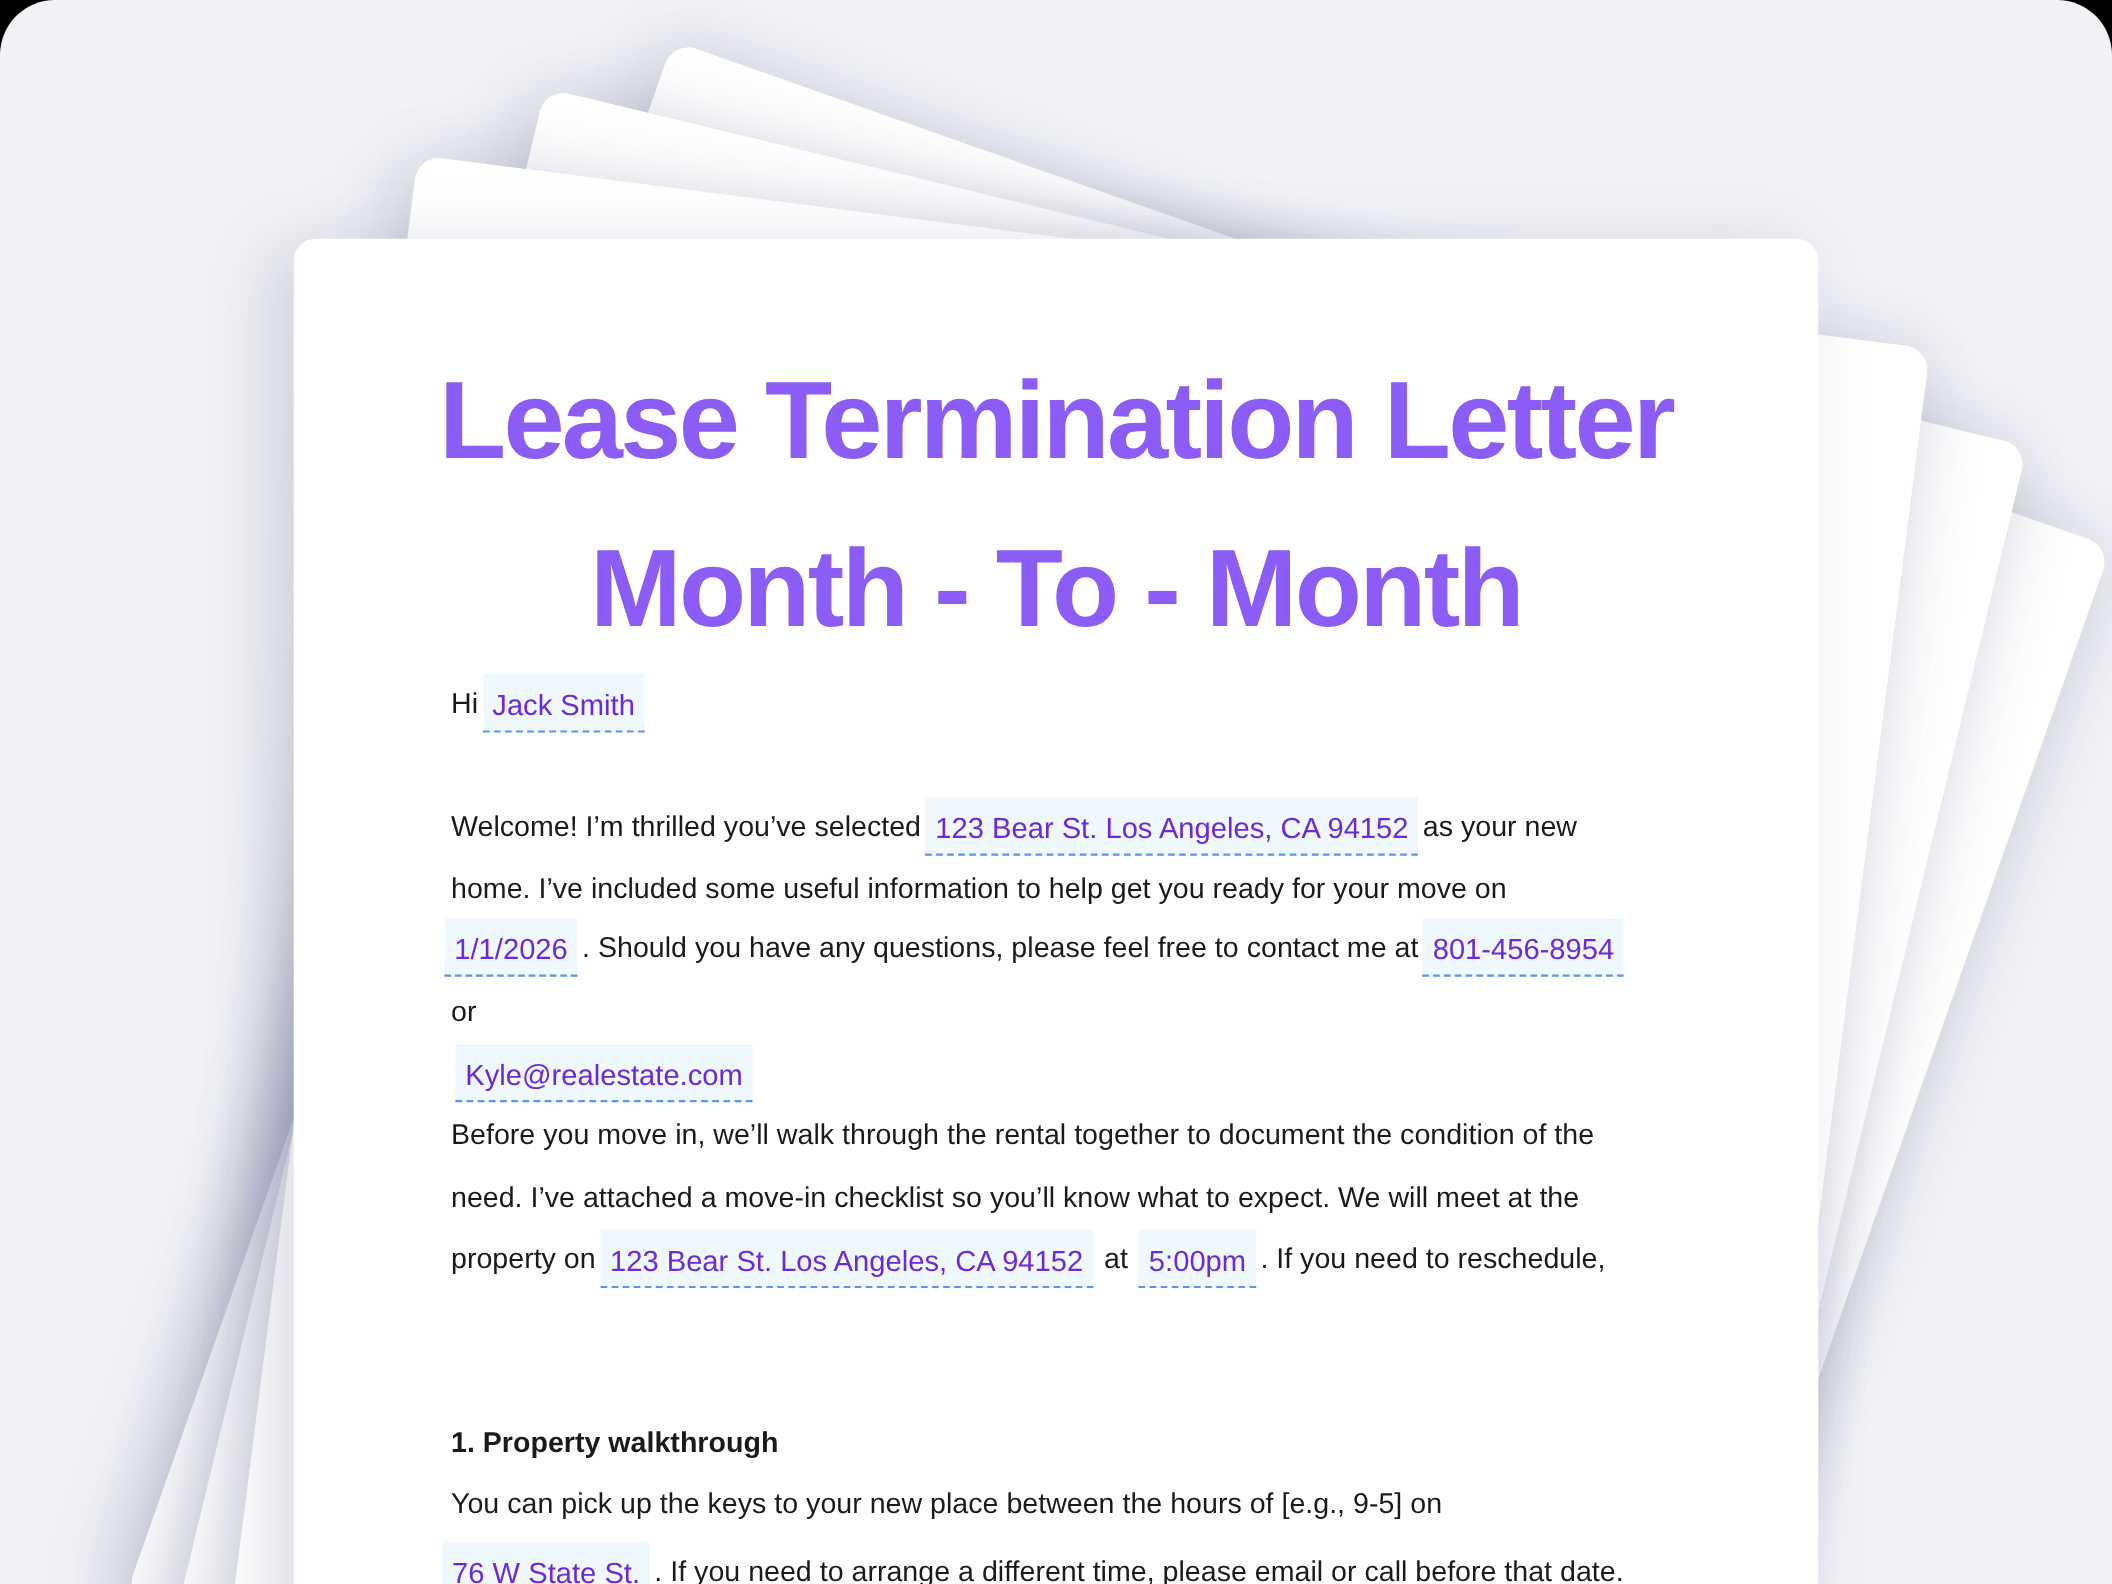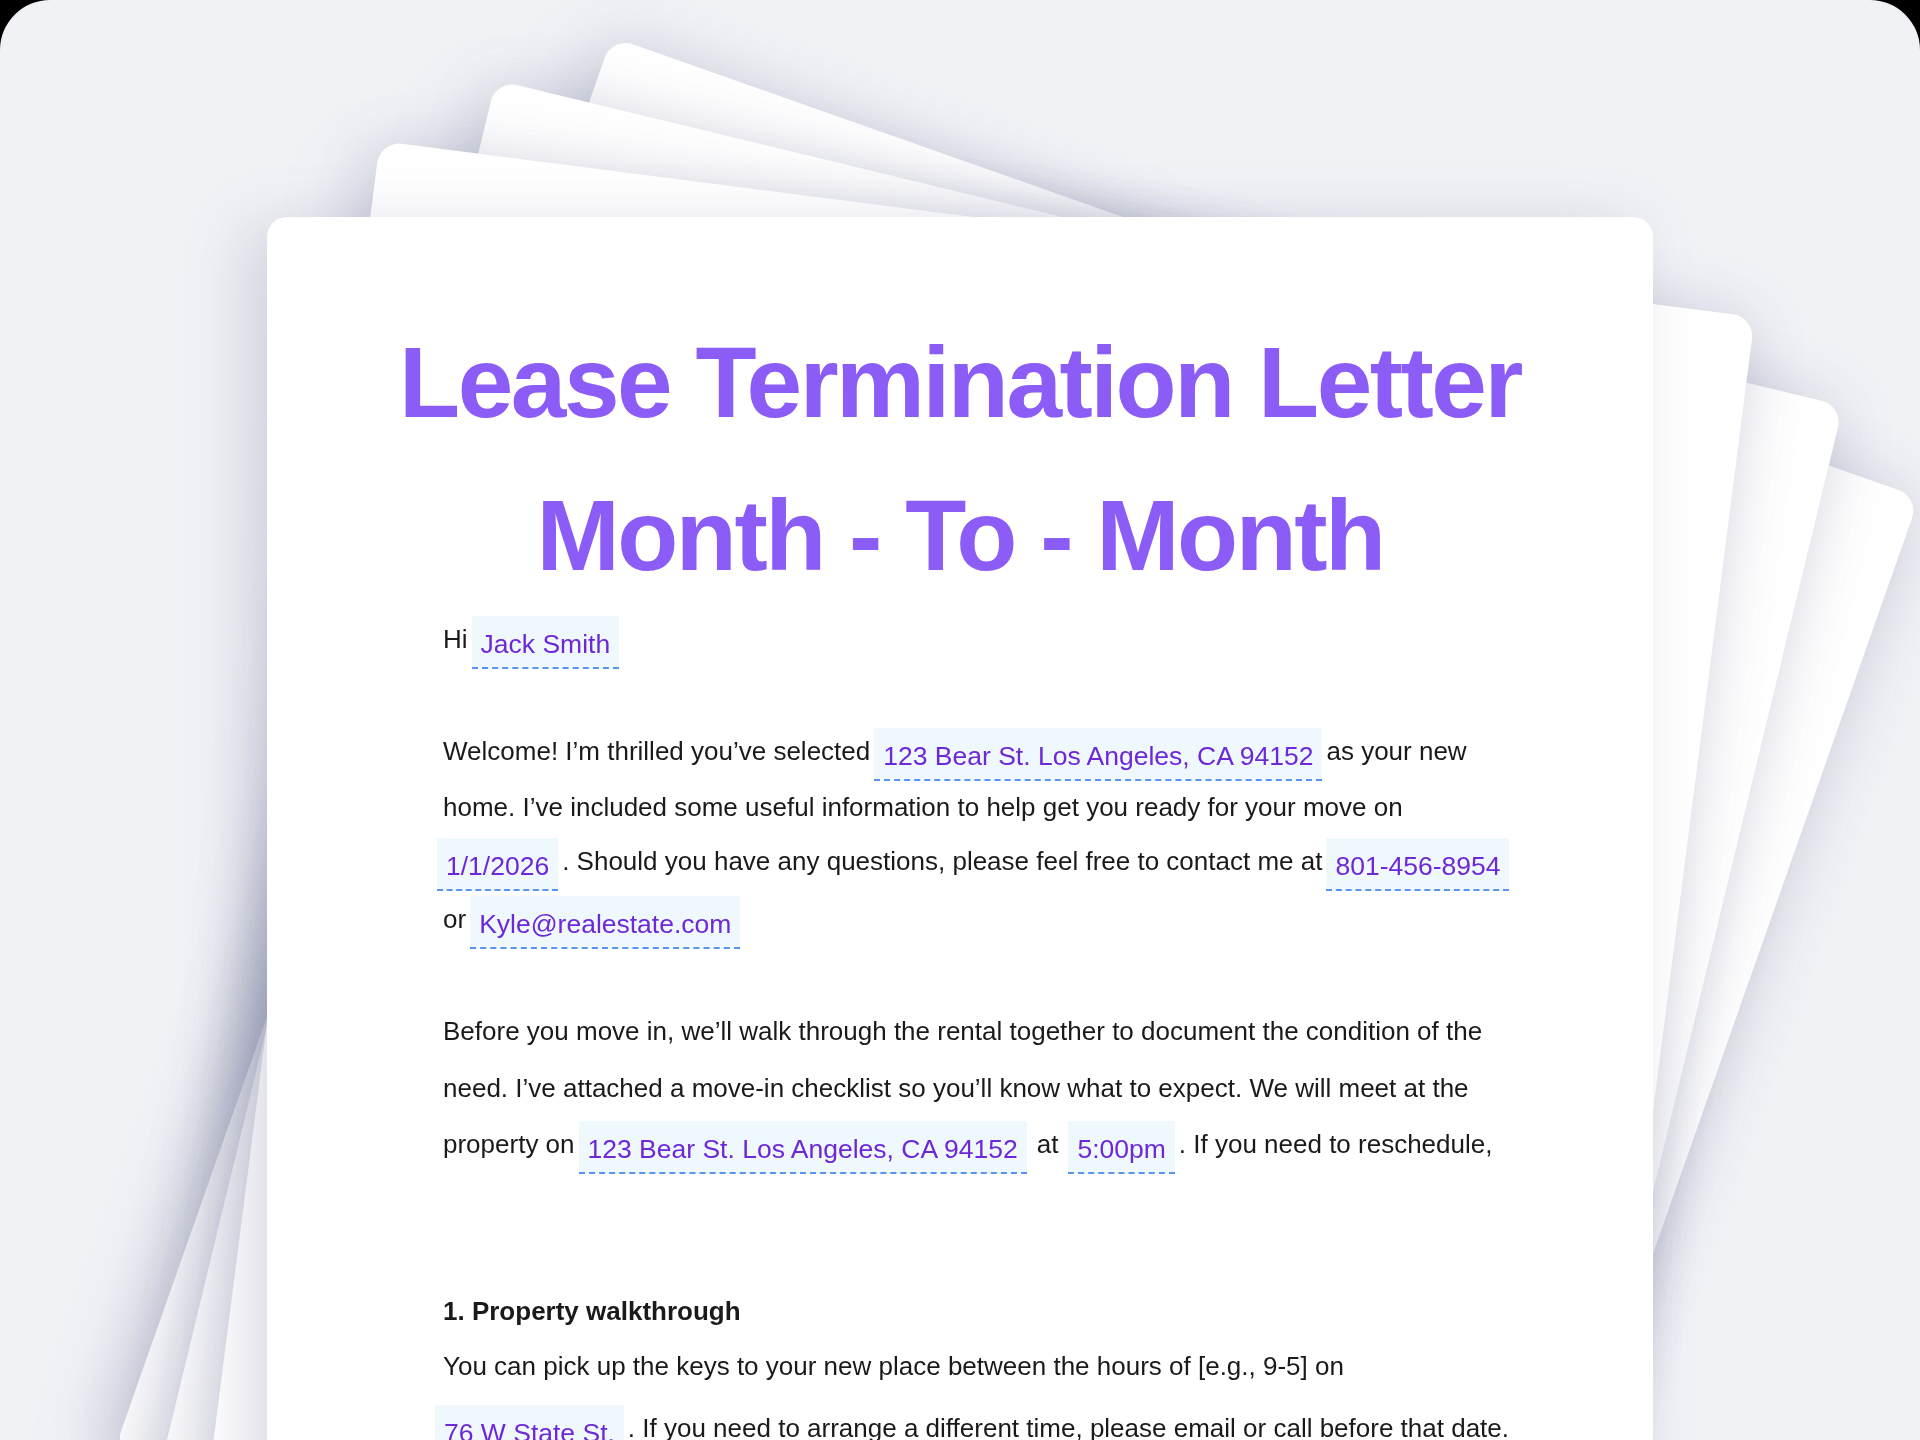--- a/index.html
+++ b/index.html
@@ -24,21 +24,21 @@
     position: absolute; left: 267px; width: 1386px; text-align: center;
     font-weight: 700; font-size: 100px; letter-spacing: -2.5px; line-height: 100px;
     color: #8b5cf6; white-space: nowrap;
   }
   .title.l1 { top: 332px; }
   .title.l2 { top: 485px; }
 
   .line {
     position: absolute; left: 410px; height: 56px; line-height: 56px;
     font-size: 26px; color: #1a1a1a; white-space: nowrap;
-    display: flex; align-items: flex-end; margin-left: 33px;
+    display: flex; align-items: flex-start;
   }
   .line .t { white-space: pre; }
   .field {
     display: inline-block; background: #eef8fd; height: 53px; line-height: 56px;
     padding: 0 9px; box-sizing: border-box; margin: 0 4px;
     border-bottom: 2px dashed #5b93f0; white-space: pre; color: #6d28d9;
     font-size: 26.5px; position: relative; top: 2px;
   }
   .field.plain { border-bottom: none; }
   .heading { font-weight: 700; }
@@ -66,21 +66,21 @@
     <span class="t">as your new</span>
   </div>
   <div class="line" style="top:779px;">
     <span class="t">home. I’ve included some useful information to help get you ready for your move on</span>
   </div>
   <div class="line" style="top:833px; left:404px;">
     <span class="field" style="margin-left:0">1/1/2026</span>
     <span class="t">. Should you have any questions, please feel free to contact me at</span>
     <span class="field">801-456-8954</span>
   </div>
-  <div class="line" style="top:891px;">
+  <div class="line" style="top:891px;flex-direction:column;">
     <span class="t">or</span>
     <span class="field">Kyle@realestate.com</span>
   </div>
 
   <div class="line" style="top:1003px;">
     <span class="t">Before you move in, we’ll walk through the rental together to document the condition of the</span>
   </div>
   <div class="line" style="top:1060px;">
     <span class="t">need. I’ve attached a move-in checklist so you’ll know what to expect. We will meet at the</span>
   </div>

